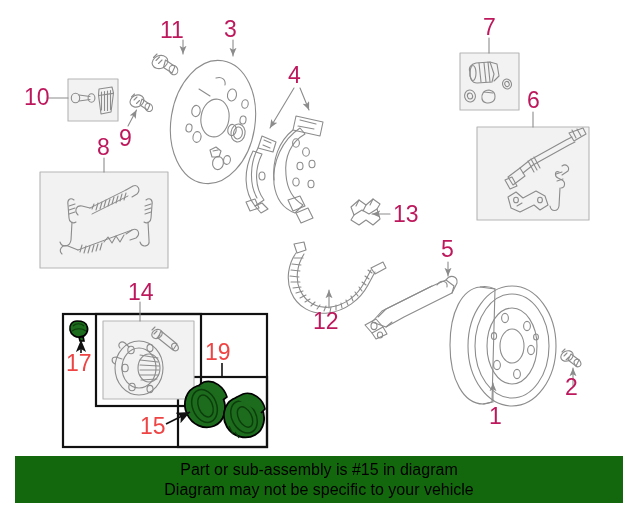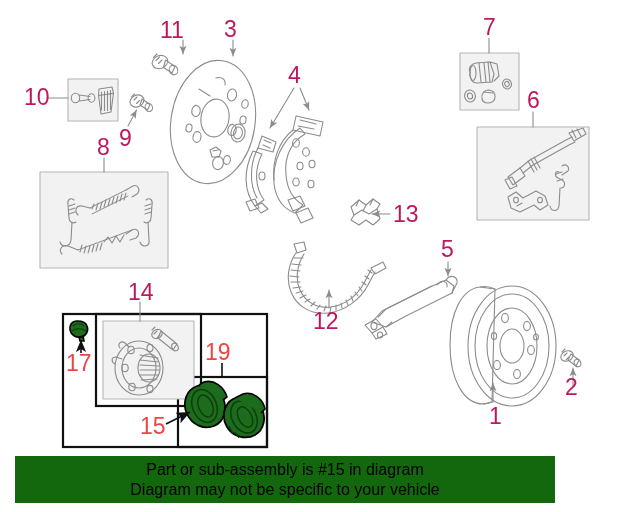--- a/index.html
+++ b/index.html
@@ -14,21 +14,21 @@
     position:absolute;
     font-family:"Liberation Sans", sans-serif;
     color:#be185d;
     font-size:23px;
     line-height:23px;
     white-space:nowrap;
     user-select:none;
   }
   .callout-label.dark{color:#ef4444;font-weight:400;}
   #notice-banner{
-    position:absolute;left:15px;top:456px;width:540px;height:47px;
+    position:absolute;left:15px;top:456px;width:608px;height:47px;
     background:#13680d;
     display:flex;flex-direction:column;align-items:center;justify-content:center;
   }
   #notice-banner .line{
     color:#000000;
     font-family:"Liberation Sans", sans-serif;
     font-size:16px;
     line-height:20px;
     text-align:center;
     white-space:nowrap;

